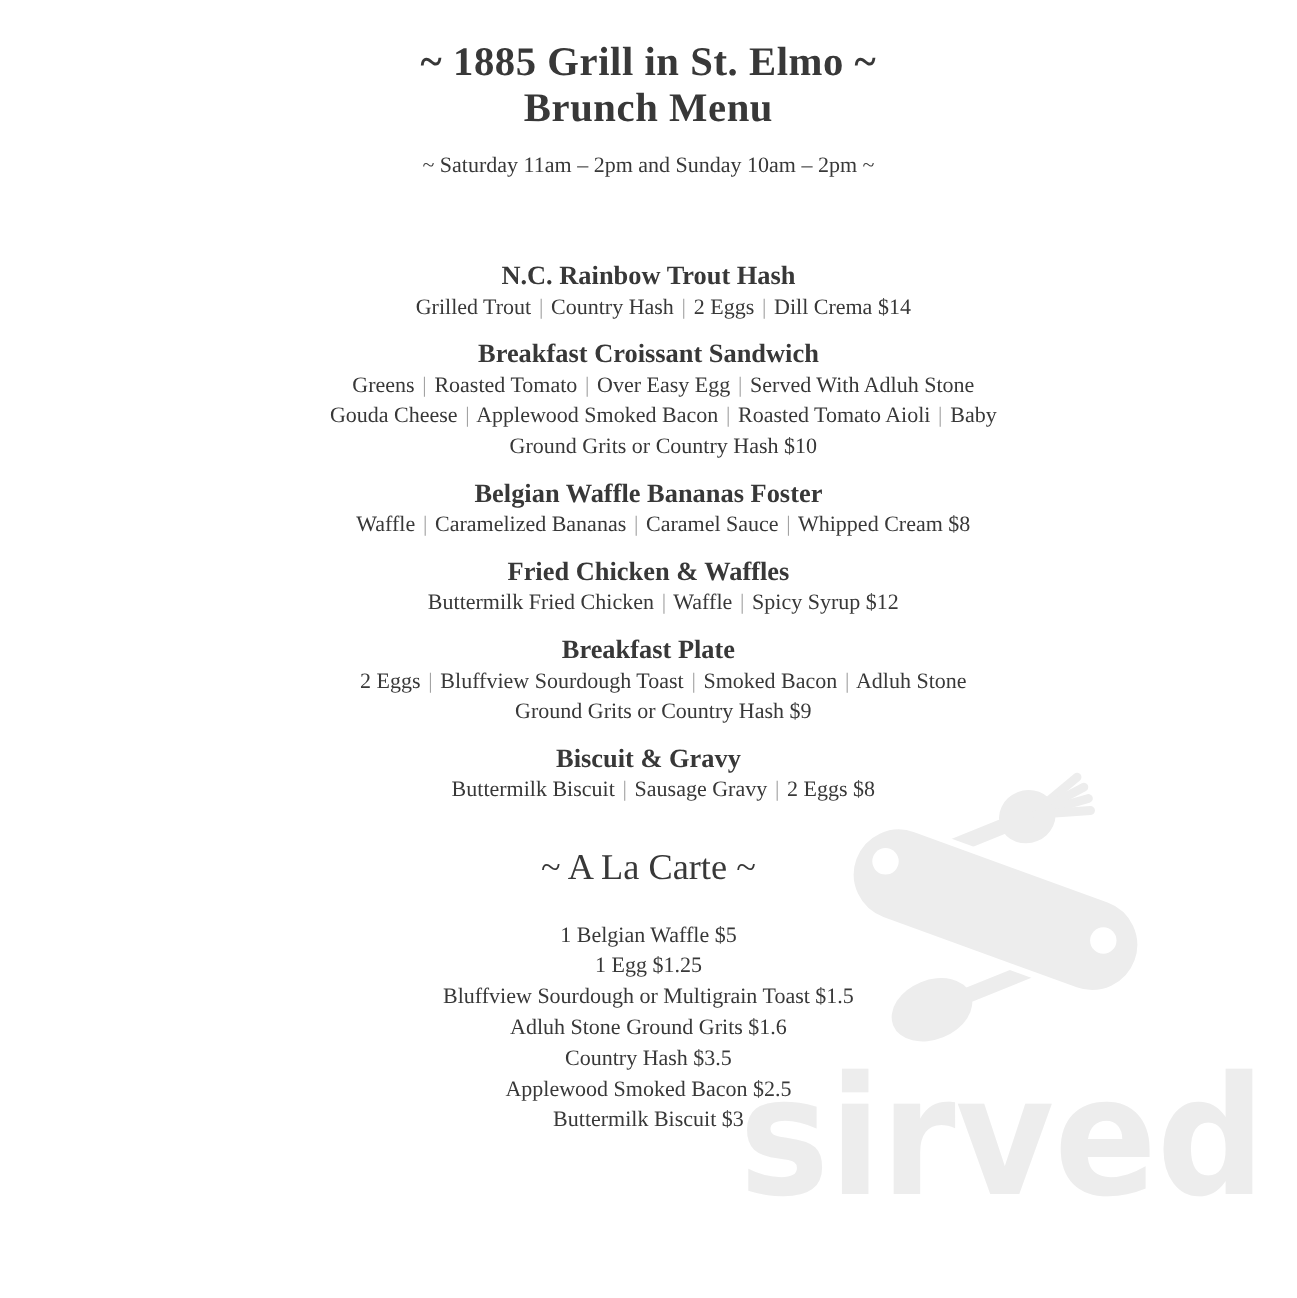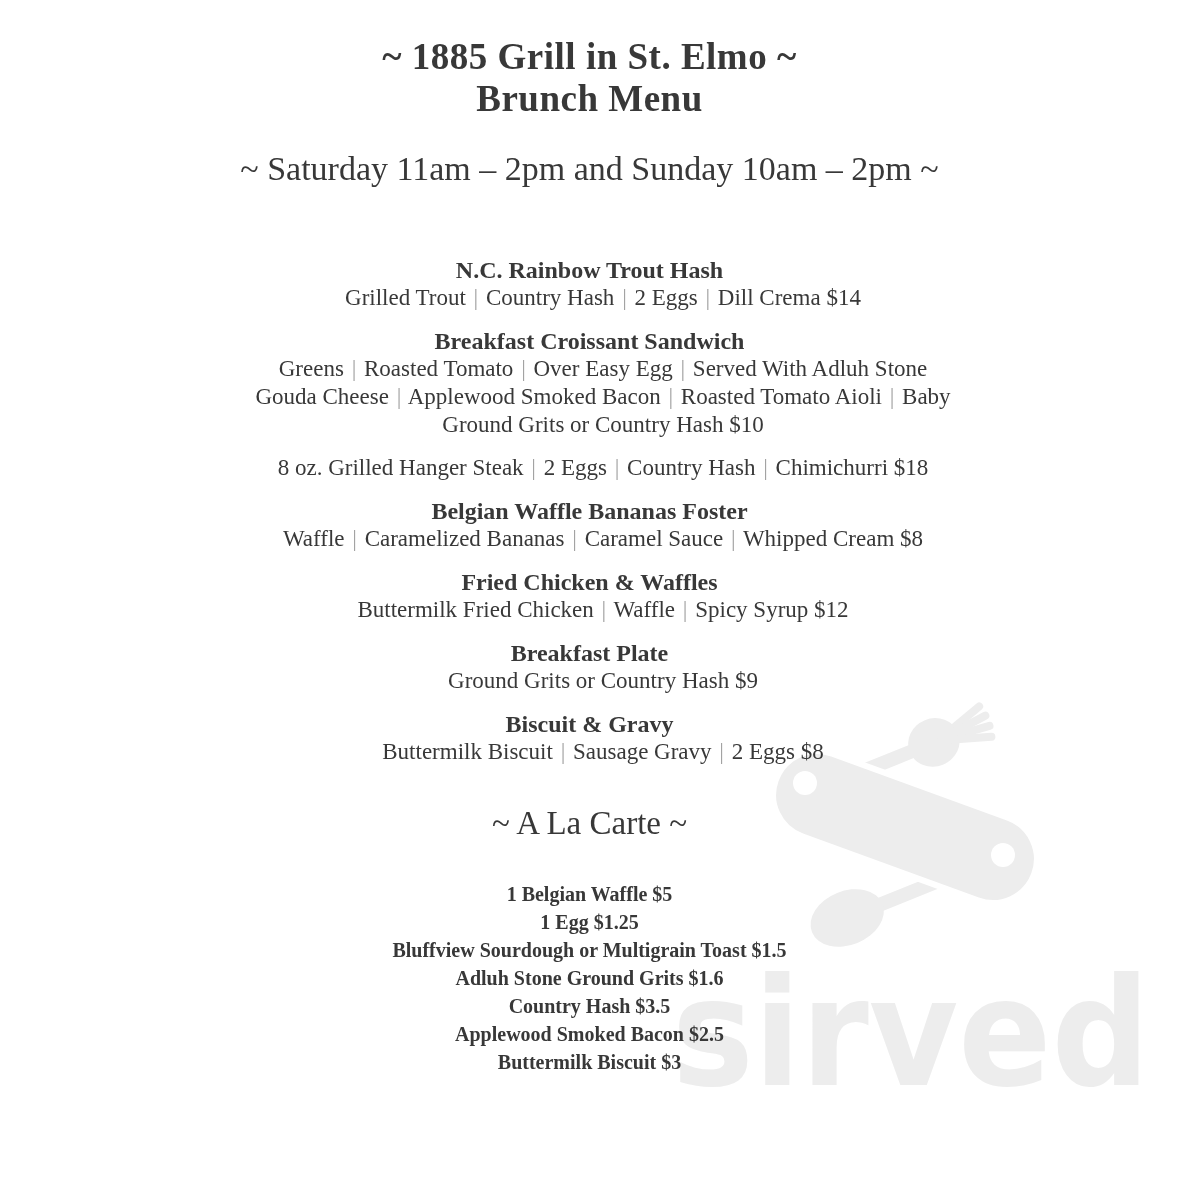--- a/index.html
+++ b/index.html
@@ -26,50 +26,50 @@
 
   .title-line {
     font-size: 37px;
     line-height: 42px;
     font-weight: 700;
     letter-spacing: 0.5px;
     white-space: nowrap;
   }
   #title-block { padding-top: 36px; }
   #hours-line {
-    margin-top: 33px;
-    font-size: 34px;
+    margin-top: 14px;
+    font-size: 20px;
     line-height: 32px;
     white-space: nowrap;
   }
   #menu-items { margin-top: 71px; }
   .menu-item + .menu-item { margin-top: 15px; }
   .item-name {
     margin: 0;
     font-size: 24px;
     line-height: 28px;
     font-weight: 700;
     white-space: nowrap;
   }
   .desc-line {
-    font-size: 23px;
+    font-size: 20px;
     line-height: 28px;
     white-space: nowrap;
     margin-left: 27px;
   }
   .sep { color: #a3a3a3; padding: 0 2px; }
 
   #alc-title {
     margin-top: 37px;
     font-size: 33px;
     line-height: 40px;
     font-weight: 400;
     white-space: nowrap;
   }
-  #alc-list { margin-top: 37px; font-weight: bold; }
+  #alc-list { margin-top: 27px; }
   .alc-line {
     font-size: 20px;
     line-height: 28px;
     white-space: nowrap;
   }
 </style>
 </head>
 <body>
 
 <div id="page">
@@ -113,32 +113,32 @@
           <div class="item-name">N.C. Rainbow Trout Hash</div>
           <div class="desc-line">Grilled Trout <span class="sep">|</span> Country Hash <span class="sep">|</span> 2 Eggs <span class="sep">|</span> Dill Crema $14</div>
         </div>
         <div class="menu-item">
           <div class="item-name">Breakfast Croissant Sandwich</div>
           <div class="desc-line">Greens <span class="sep">|</span> Roasted Tomato <span class="sep">|</span> Over Easy Egg <span class="sep">|</span> Served With Adluh Stone</div>
           <div class="desc-line">Gouda Cheese <span class="sep">|</span> Applewood Smoked Bacon <span class="sep">|</span> Roasted Tomato Aioli <span class="sep">|</span> Baby</div>
           <div class="desc-line">Ground Grits or Country Hash $10</div>
         </div>
         <div class="menu-item">
-          <div class="desc-line">8 oz. Grilled Hanger Steak <span class="sep">|</span> 2 Eggs <span class="sep">|</span> Country Hash <span class="sep">|</span> Chimichurri $18</div>
         </div>
         <div class="menu-item">
           <div class="item-name">Belgian Waffle Bananas Foster</div>
           <div class="desc-line">Waffle <span class="sep">|</span> Caramelized Bananas <span class="sep">|</span> Caramel Sauce <span class="sep">|</span> Whipped Cream $8</div>
         </div>
         <div class="menu-item">
           <div class="item-name">Fried Chicken &amp; Waffles</div>
           <div class="desc-line">Buttermilk Fried Chicken <span class="sep">|</span> Waffle <span class="sep">|</span> Spicy Syrup $12</div>
         </div>
         <div class="menu-item">
           <div class="item-name">Breakfast Plate</div>
+          <div class="desc-line">2 Eggs <span class="sep">|</span> Bluffview Sourdough Toast <span class="sep">|</span> Smoked Bacon <span class="sep">|</span> Adluh Stone</div>
           <div class="desc-line">Ground Grits or Country Hash $9</div>
         </div>
         <div class="menu-item">
           <div class="item-name">Biscuit &amp; Gravy</div>
           <div class="desc-line">Buttermilk Biscuit <span class="sep">|</span> Sausage Gravy <span class="sep">|</span> 2 Eggs $8</div>
         </div>
       </div>
 
     <div id="alc-title">~ A La Carte ~</div>
 

